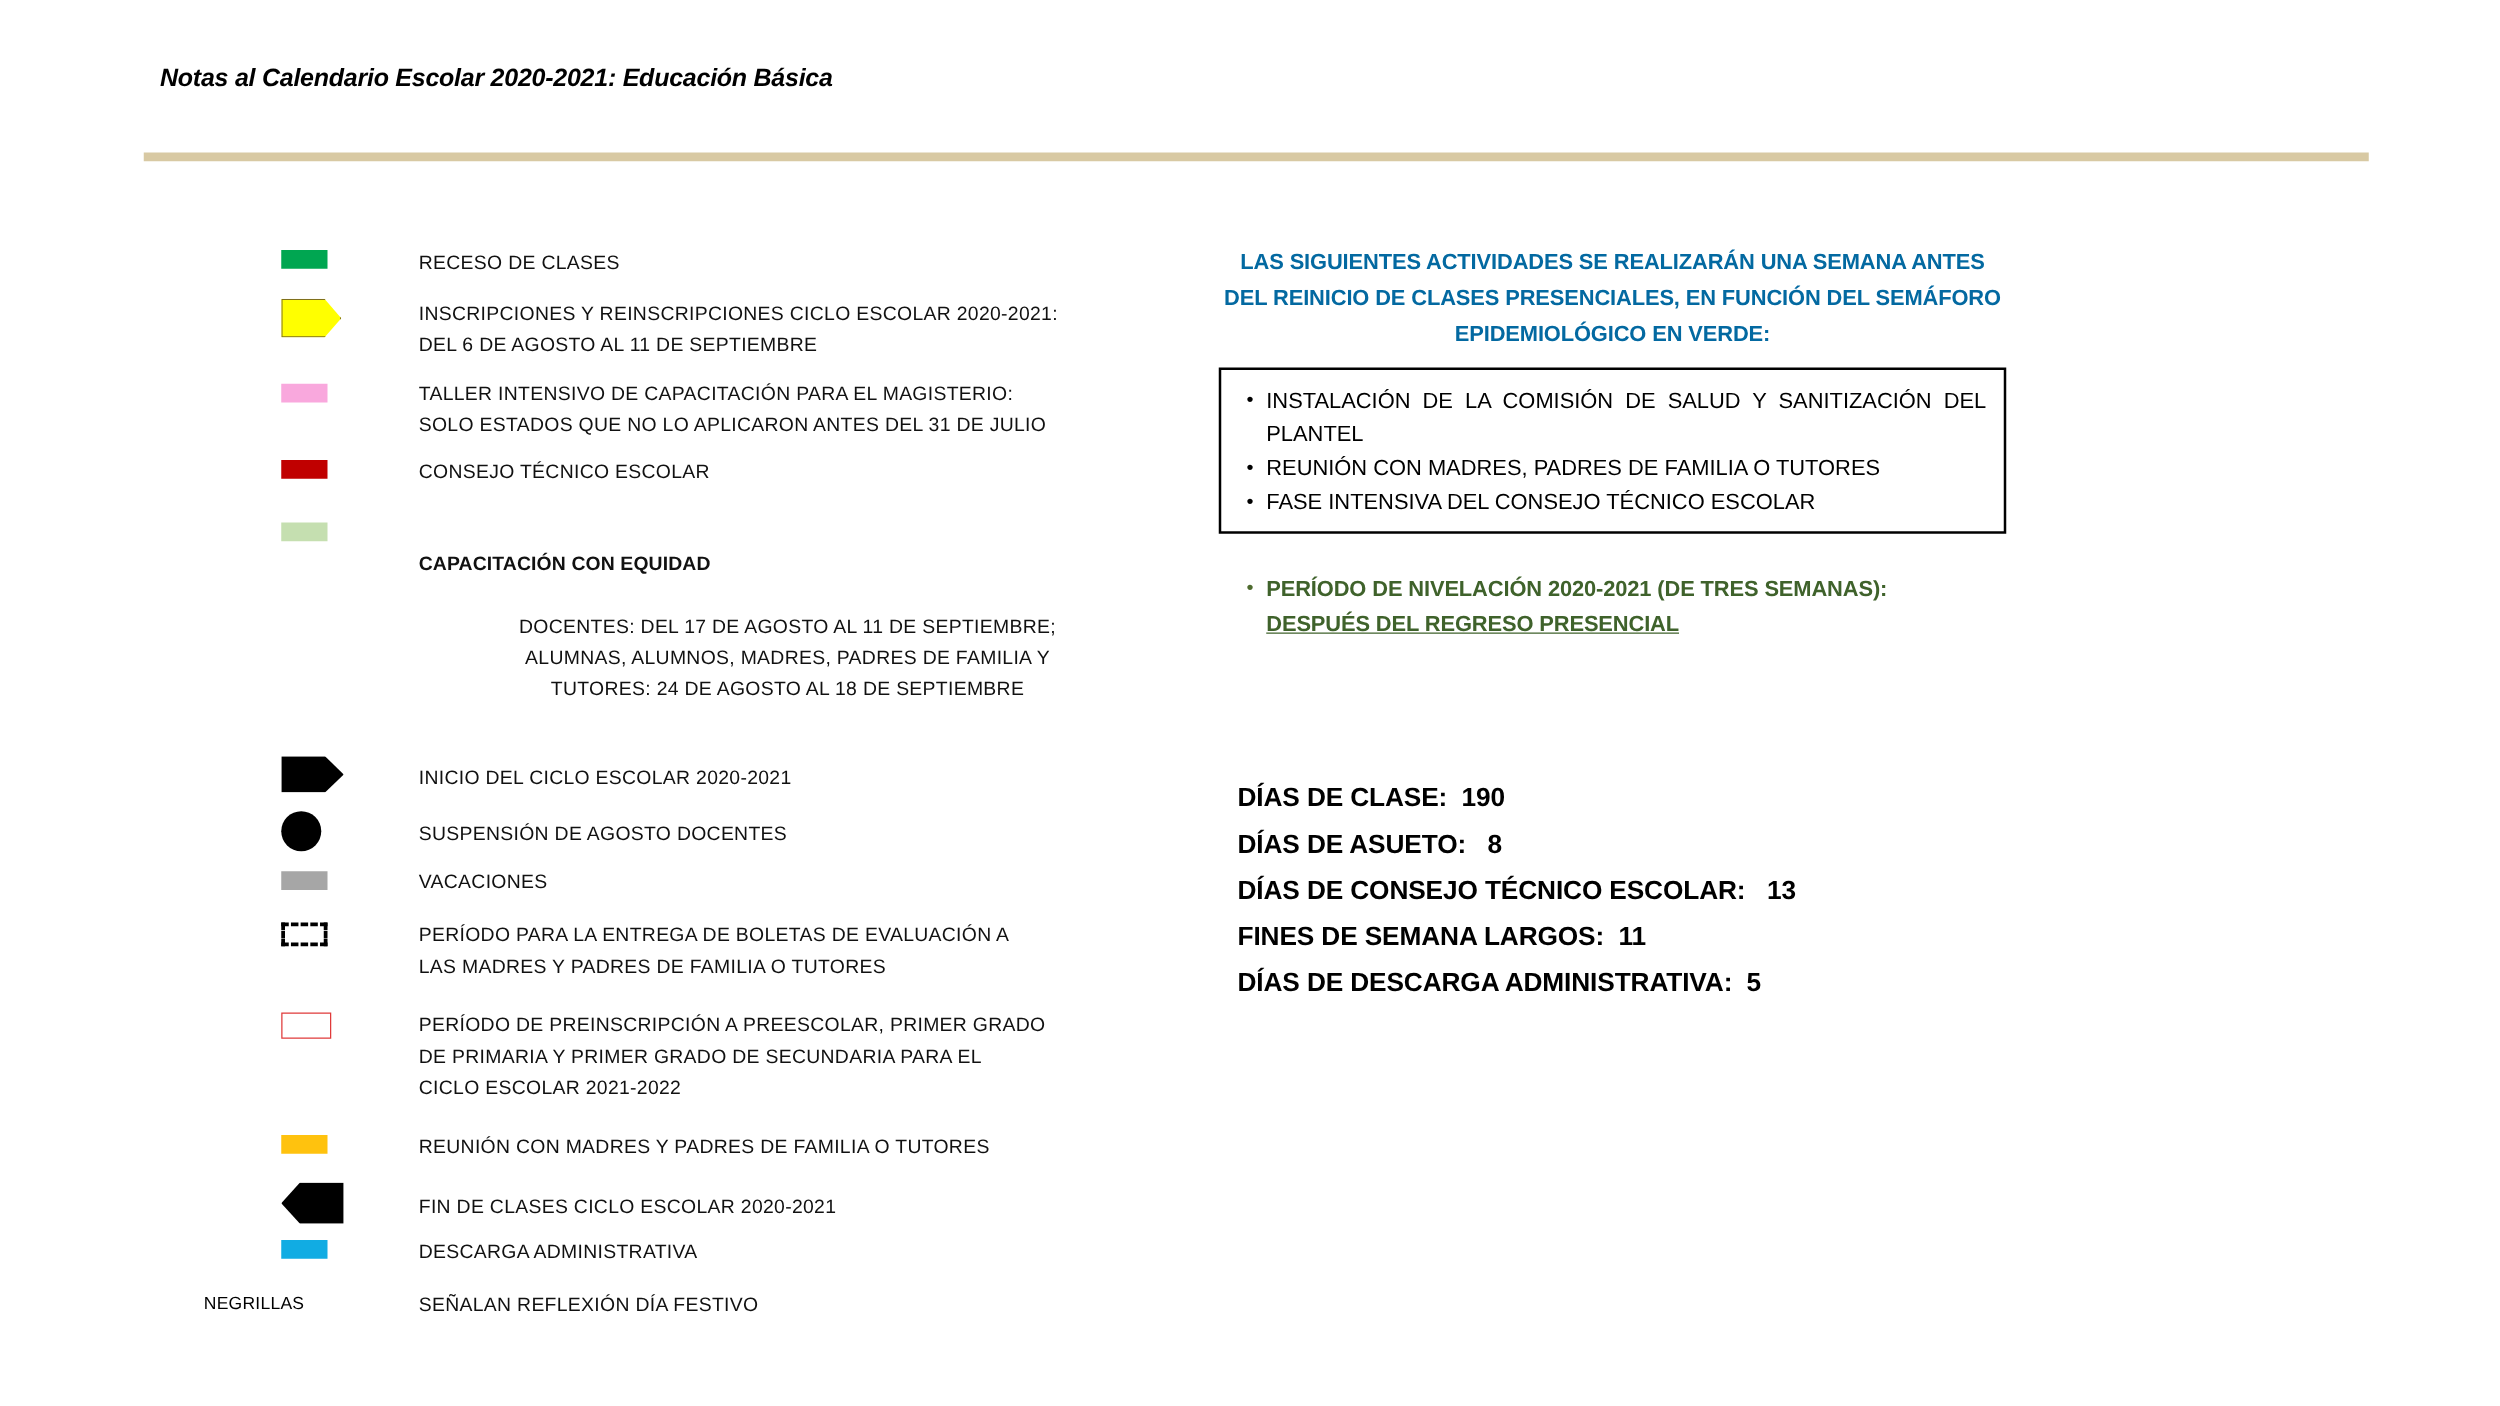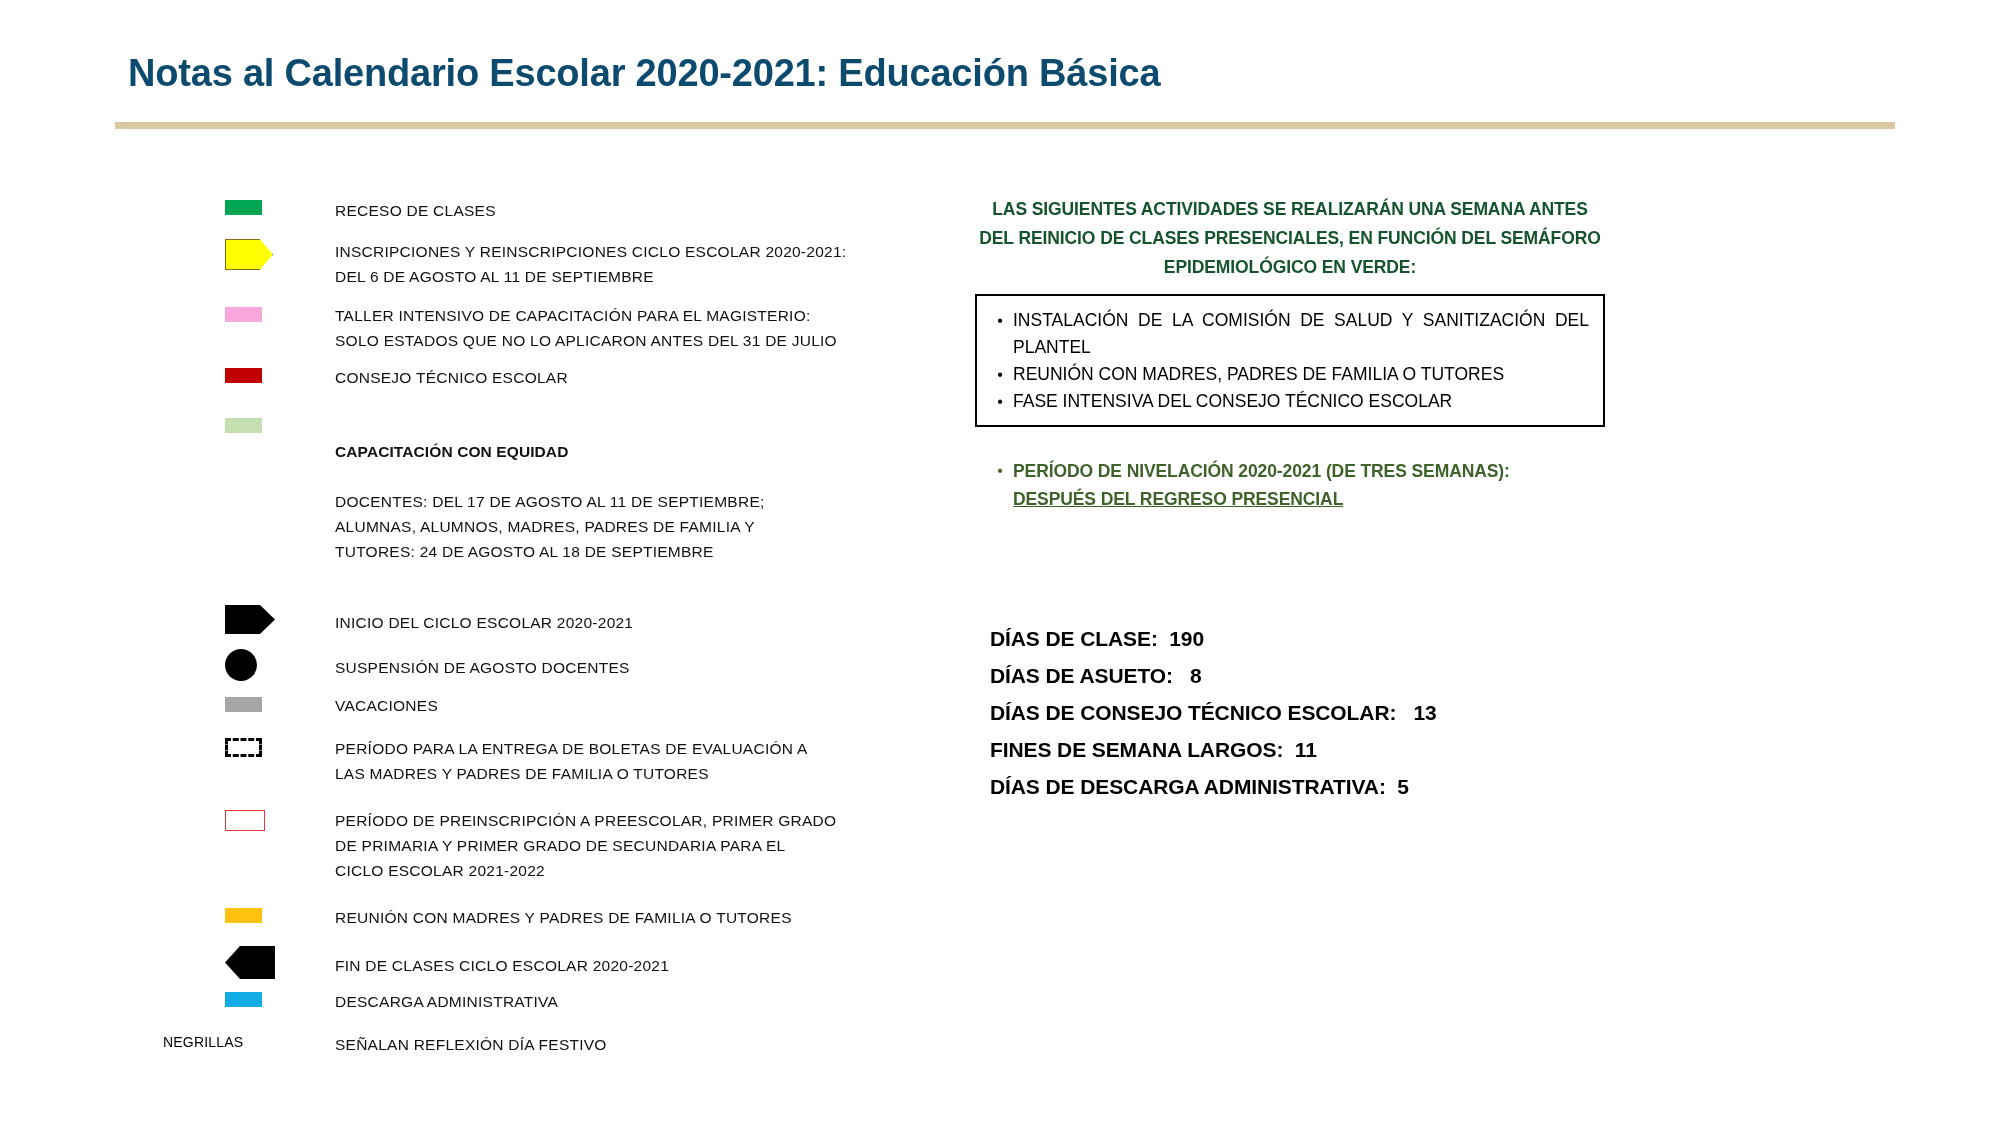--- a/index.html
+++ b/index.html
@@ -14,25 +14,26 @@
     color: #000000;
     overflow: hidden;
     position: relative;
   }
 
   
   .slide-title {
     position: absolute;
     left: 128px;
     top: 52px;
-    font-size: 38px;
+    font-size: 20px;
     font-weight: bold;
     letter-spacing: -0.2px;
-    color: #0c4a6e;
+    color: #000000;
     white-space: nowrap;
+    font-style: italic;
   }
   .title-rule {
     position: absolute;
     left: 115px;
     top: 122px;
     width: 1780px;
     height: 7px;
     background: #d8c9a3;
   }
 
@@ -140,21 +141,21 @@
     left: 975px;
     top: 195px;
     width: 630px;
   }
   .notice-head {
     font-size: 17.5px;
     font-weight: bold;
     line-height: 29px;
     text-align: center;
     letter-spacing: -0.1px;
-    color: #14532d;
+    color: #0369a1;
     font-stretch: condensed;
   }
   .notice-box {
     margin-top: 12px;
     border: 2.5px solid #000000;
     padding: 11px 14px 10px 10px;
     box-sizing: border-box;
   }
   .notice-item {
     display: flex;
@@ -245,21 +246,21 @@
     </div>
     <div class="legend-text">CONSEJO TÉCNICO ESCOLAR</div>
   </div>
 
   <div class="legend-row" style="margin-bottom:16px;">
     <div class="swatch-cell" style="padding-top:4px;">
       <span class="sw sw-rect sw-sage"></span>
     </div>
     <div class="legend-text">
       <div class="legend-head">CAPACITACIÓN CON EQUIDAD</div>
-      <div style="white-space:pre-line;">DOCENTES: DEL 17 DE AGOSTO AL 11 DE SEPTIEMBRE;
+      <div style="white-space:pre-line;text-align:center;">DOCENTES: DEL 17 DE AGOSTO AL 11 DE SEPTIEMBRE;
 ALUMNAS, ALUMNOS, MADRES, PADRES DE FAMILIA Y
 TUTORES: 24 DE AGOSTO AL 18 DE SEPTIEMBRE</div>
     </div>
   </div>
 
   <div class="legend-row" style="margin-bottom:14px;">
     <div class="swatch-cell" style="padding-top:0px;">
       <span class="sw sw-pent-black-right"></span>
     </div>
     <div class="legend-text" style="padding-top:5px;">INICIO DEL CICLO ESCOLAR 2020-2021</div>

